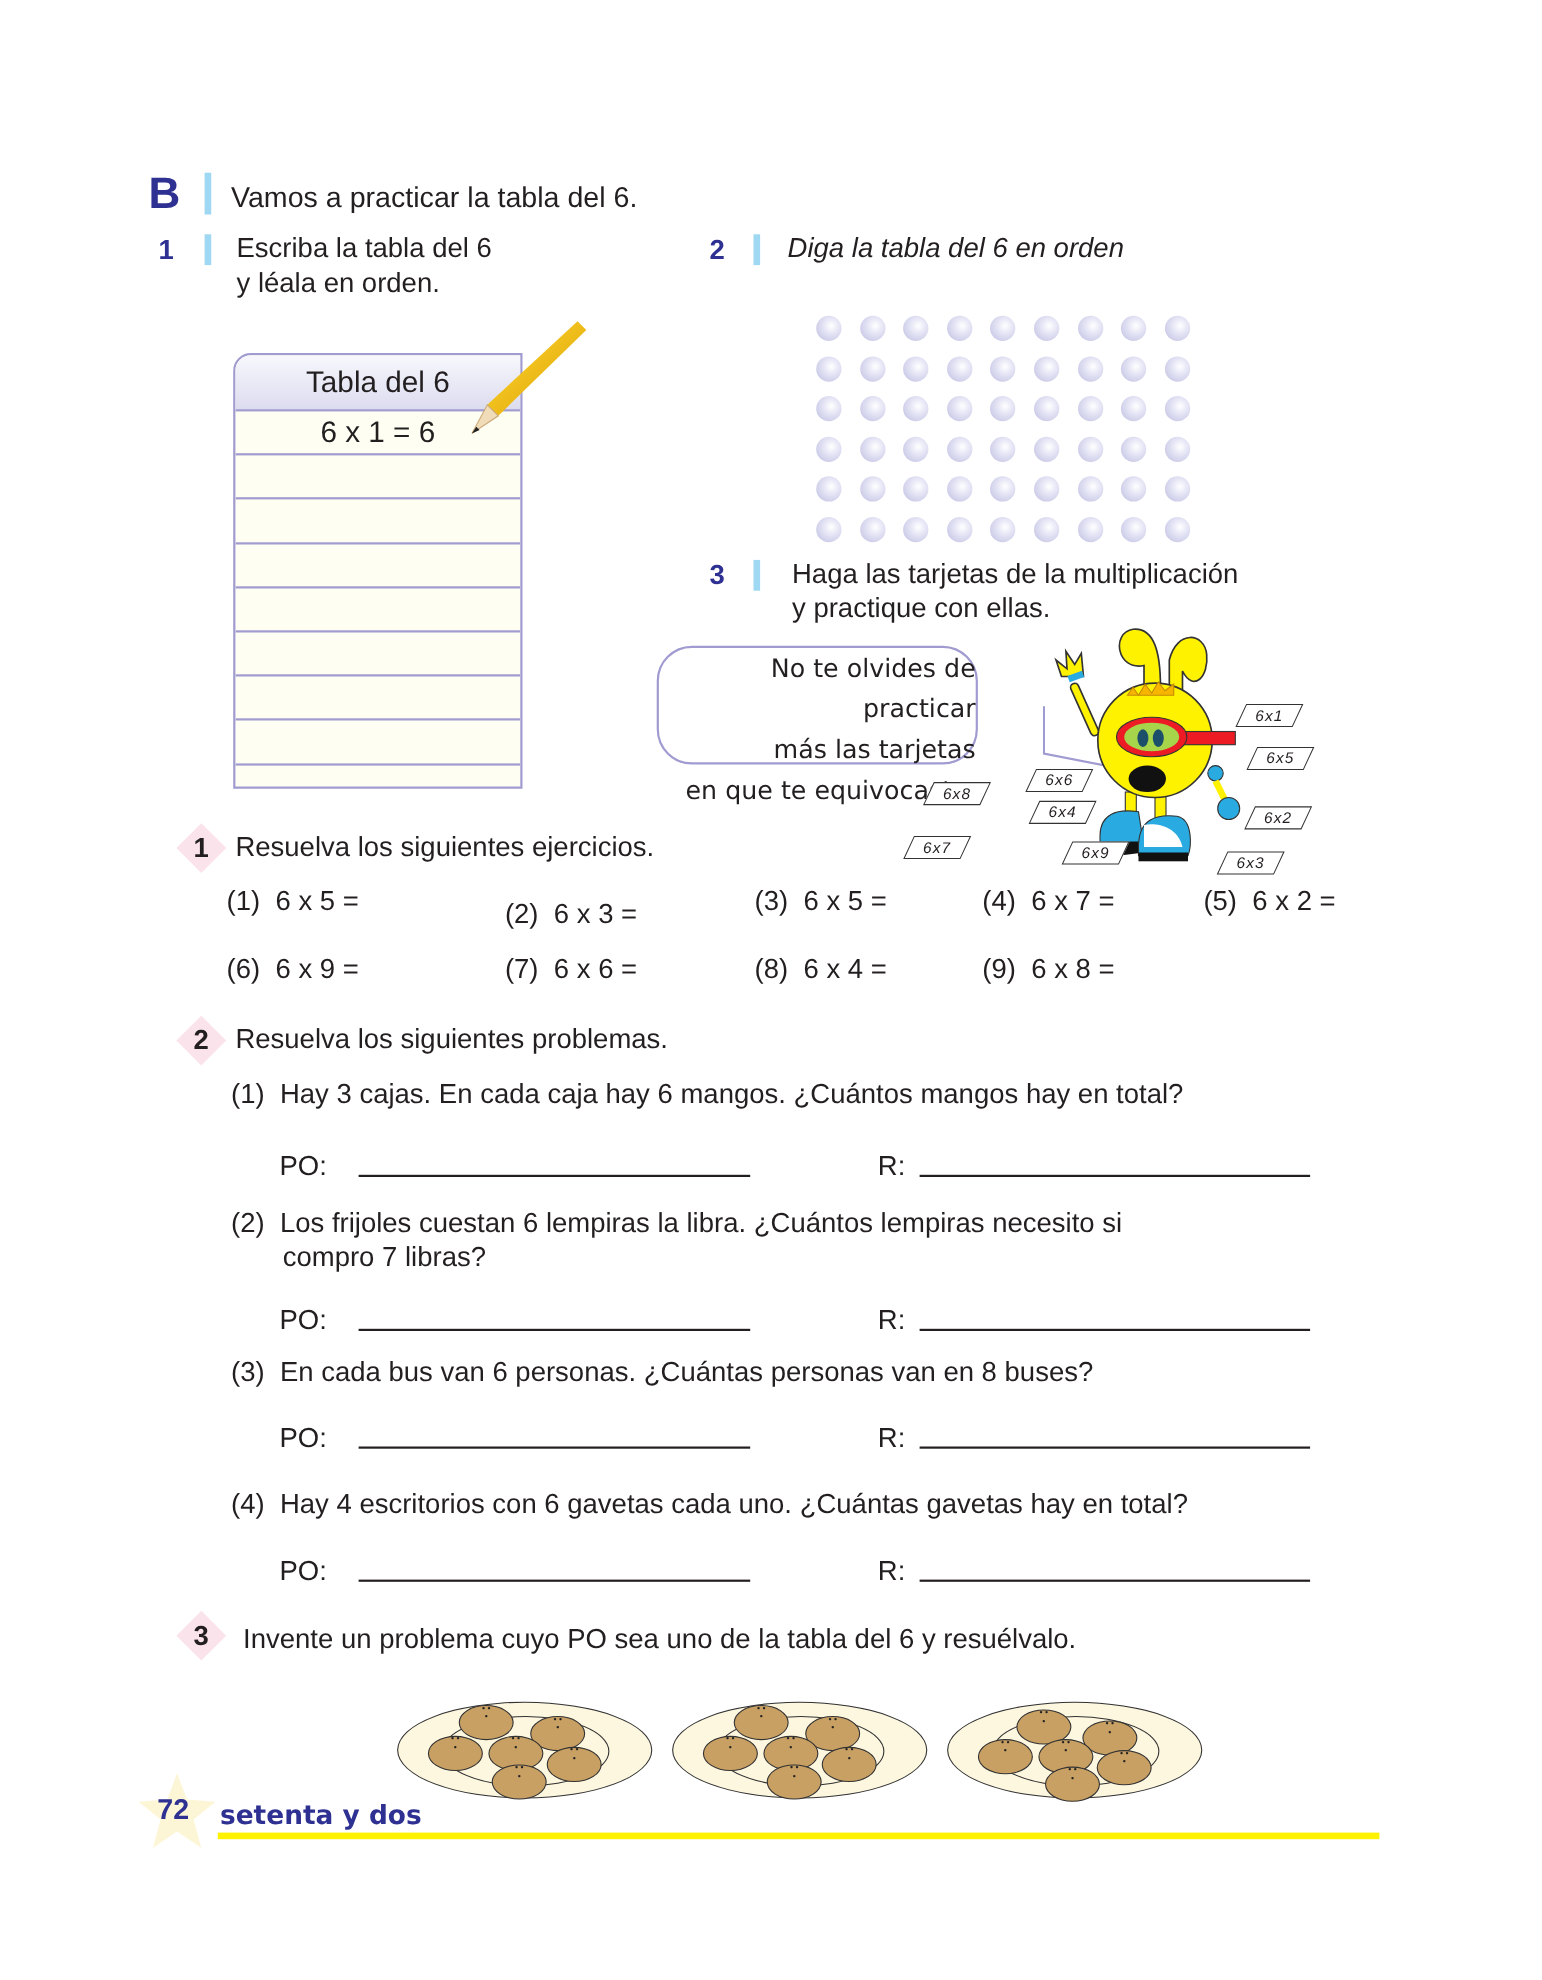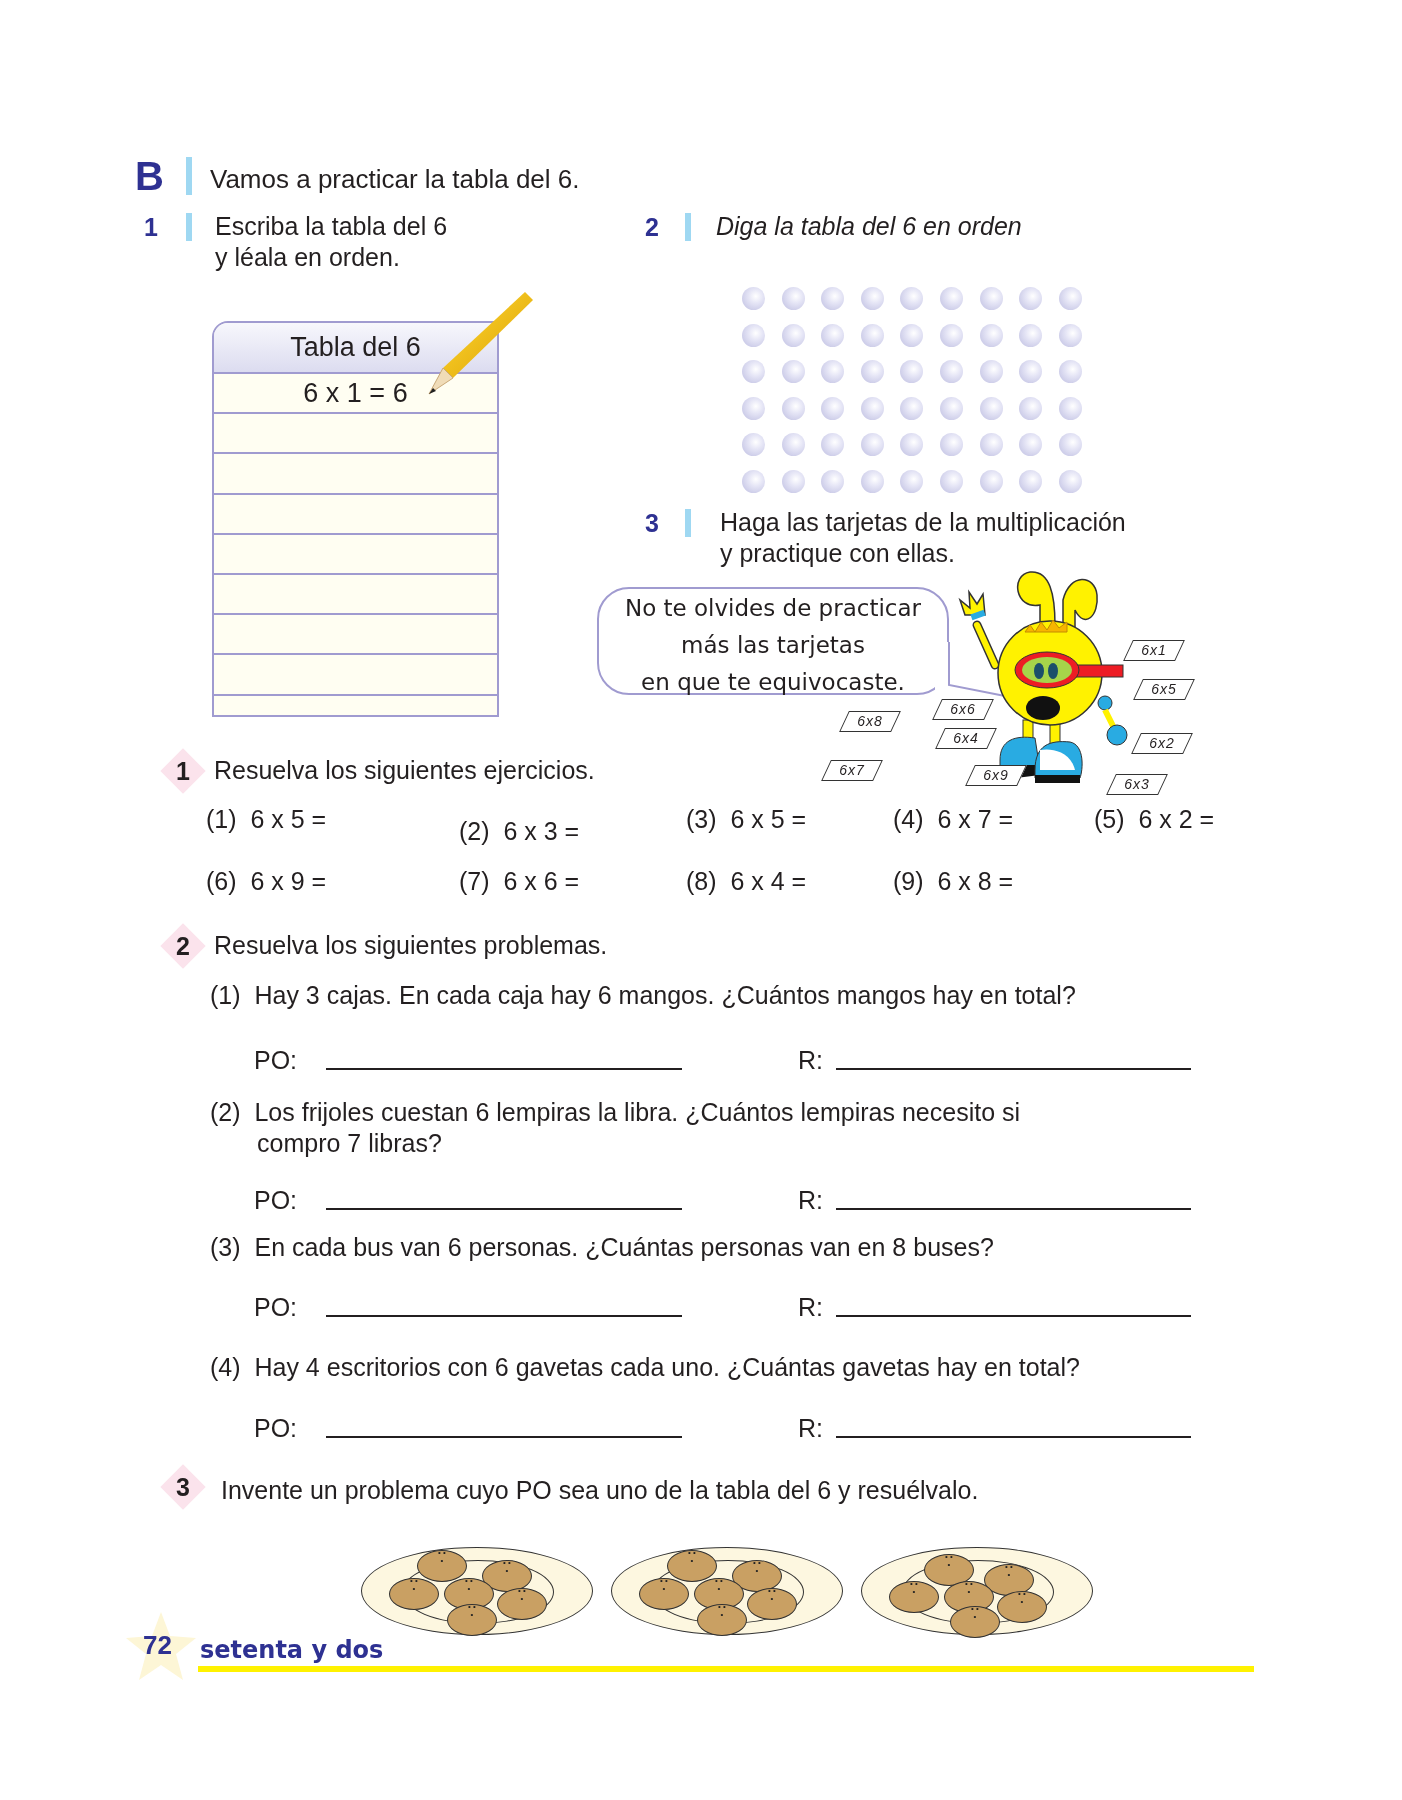--- a/index.html
+++ b/index.html
@@ -2,26 +2,26 @@
 <html><head>
 <meta charset="utf-8">
 <style>
   html,body{margin:0;padding:0;background:#fff;}
   body{width:1402px;height:1800px;position:relative;overflow:hidden;font-family:"Liberation Sans",sans-serif;color:#231f20;}
   .abs{position:absolute;}
   .sec-letter{font-weight:bold;color:#2e3192;font-size:40px;line-height:40px;}
   .num{font-weight:bold;color:#2e3192;font-size:25px;}
   .bar{width:6px;background:#9fd8f2;}
   .txt{font-size:25px;line-height:31px;}
-  .table{left:212px;top:321px;width:287px;height:396px;border:2px solid #a09bd0;border-top-left-radius:16px;background:#fffef2;box-sizing:border-box;overflow:hidden;}
+  .table{left:212px;top:321px;width:263px;height:396px;border:2px solid #a09bd0;border-top-left-radius:16px;background:#fffef2;box-sizing:border-box;overflow:hidden;}
   .table .head{height:49px;background:linear-gradient(#f7f7fc,#dcdcf0);border-bottom:2px solid #a09bd0;text-align:center;font-size:27px;line-height:49px;}
   .table .row{height:38.2px;border-bottom:2px solid #a09bd0;text-align:center;font-size:27px;line-height:38px;box-sizing:content-box;}
   .table .row:last-child{border-bottom:none;}
   .ball{position:absolute;width:23px;height:23px;border-radius:50%;background:radial-gradient(circle at 60% 40%,#ffffff 0%,#e6e6f6 35%,#bcbce0 100%);}
-  .bubble{left:597px;top:587px;width:352px;height:108px;border:2px solid #a09bd0;border-radius:32px;background:#fff;box-sizing:border-box;text-align:center;font-family:"DejaVu Sans",sans-serif;font-size:23px;line-height:37px;padding-top:1px;}
+  .bubble{left:597px;top:587px;width:292px;height:108px;border:2px solid #a09bd0;border-radius:32px;background:#fff;box-sizing:border-box;text-align:right;font-family:"DejaVu Sans",sans-serif;font-size:23px;line-height:37px;padding-top:1px;}
   .card{position:absolute;width:50px;height:19px;border:1.5px solid #333;transform:skewX(-25deg);background:#fff;}
   .card span{display:block;transform:skewX(25deg);font-style:italic;font-size:14px;line-height:19px;text-align:center;letter-spacing:1px;}
   .diamond{width:32px;height:32px;background:#fbe3ec;transform:rotate(45deg);}
   .ex{font-size:25px;}
   .line{height:0;border-bottom:2.5px solid #231f20;}
   .plate{position:absolute;width:230px;height:86px;border:1.5px solid #333;border-radius:50%;background:#fdf7e0;}
   .plate .inner{position:absolute;left:40px;top:12px;width:150px;height:62px;border:1.5px solid #333;border-radius:50%;}
   .cookie{position:absolute;width:48px;height:30px;border:1.5px solid #333;border-radius:50%;background:#c9a063;}
   .cookie::after{content:"• •\A •";white-space:pre;position:absolute;left:0;right:0;top:-2px;text-align:center;font-size:8px;line-height:8px;color:#222;}
 </style>

